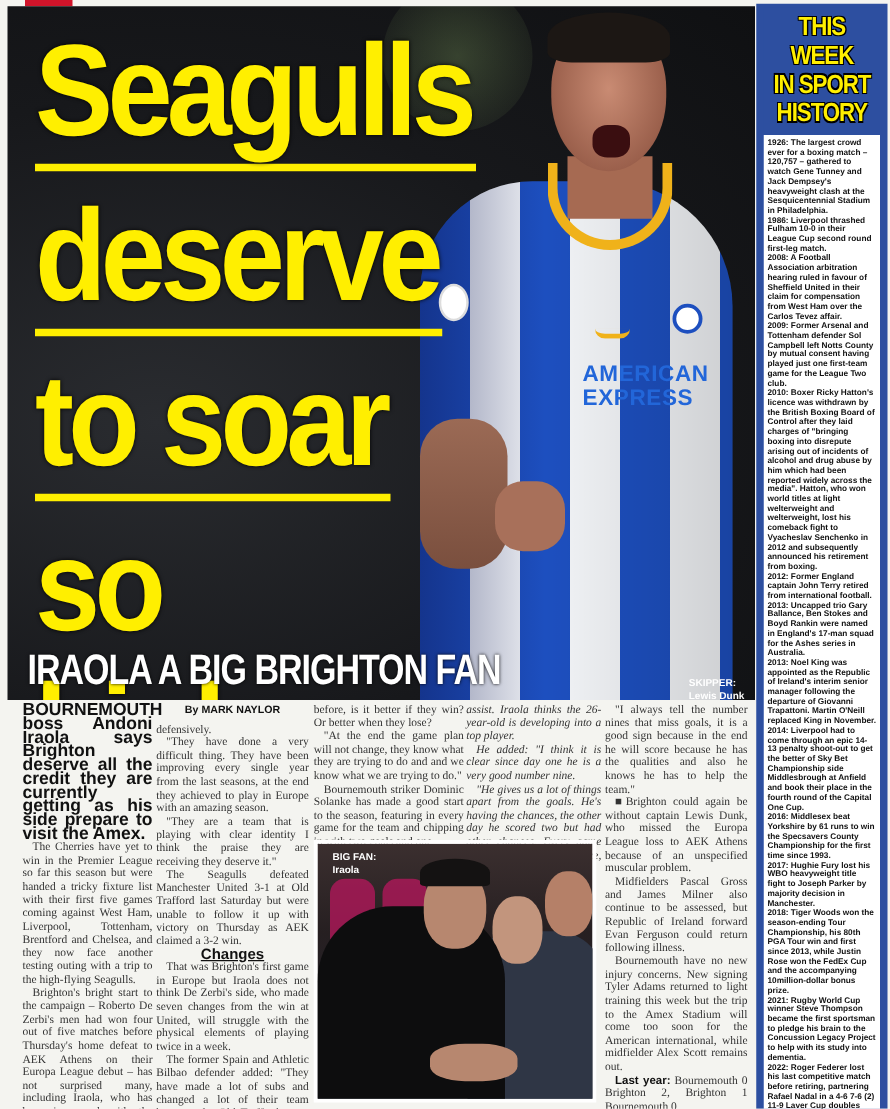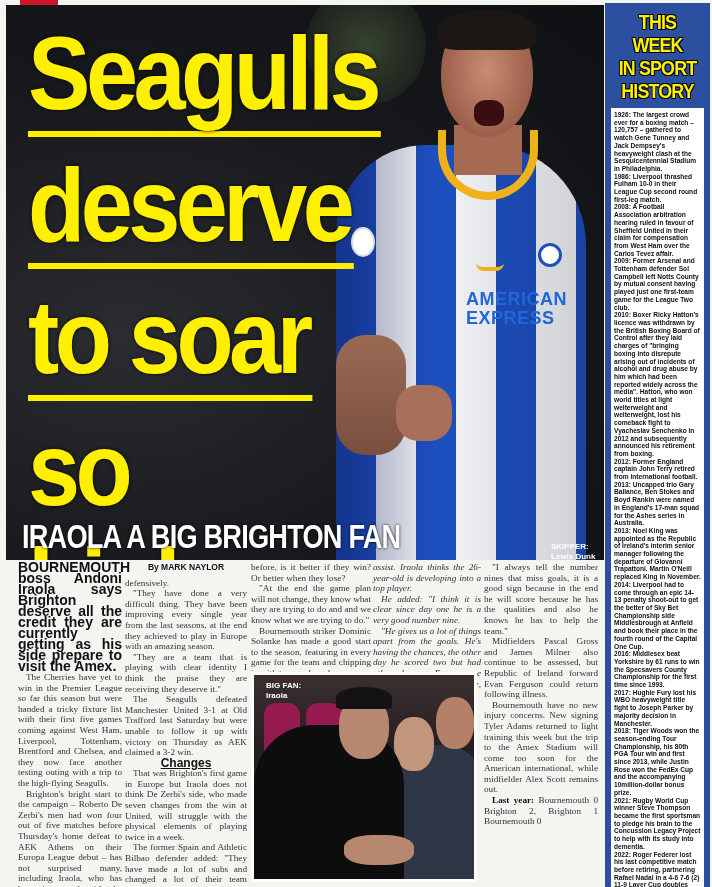--- a/index.html
+++ b/index.html
@@ -39,21 +39,21 @@
     font-size: 34px; letter-spacing: -1px; transform: scaleX(0.8); transform-origin: left top; text-shadow: 0 0 3px #000; }
   .skipper { position: absolute; left: 545px; top: 537px; width: 60px; text-align: left; color: #fff; font-family: "Liberation Sans", sans-serif; font-weight: bold; font-size: 8px; line-height: 10px; }
 
   
   .col { position: absolute; top: 562px; font-size: 9.2px; line-height: 10.6px; text-align: justify; color: #333; }
   .col p { text-indent: 8px; }
   .col p.noindent { text-indent: 0; }
   .lead { font-family: "Liberation Sans", sans-serif; font-weight: bold; color: #111; font-size: 14px; line-height: 11px; text-indent: 0 !important; }
   .byline { font-family: "Liberation Sans", sans-serif; font-weight: bold; font-size: 8.5px; text-align: center; margin-bottom: 5px; color: #111; }
   .crosshead { font-family: "Liberation Sans", sans-serif; font-weight: bold; font-size: 12px; text-align: center; text-decoration: underline; margin: 0 0; color: #111; }
-  .fact b { font-family: Liberation Serif, serif; color: #111; }
+  .fact b { font-family: Liberation Sans, sans-serif; color: #111; }
   .col1 { left: 18px; width: 104px; }
   .col2 { left: 125px; width: 122px; }
   .col3 { left: 251px; width: 120px; }
   .col4 { left: 373px; width: 108px; font-style: italic; }
   .col5 { left: 484px; width: 114px; }
 
   .photo2 { position: absolute; left: 251px; top: 672px; width: 226px; height: 210px; background: #ddd; border: 3px solid #fff; overflow: hidden;
     background: linear-gradient(180deg, #3b2f2f 0%, #261f21 35%, #1f2430 100%); }
   .photo2 .seat { position: absolute; top: 28px; width: 36px; height: 60px; border-radius: 12px; background: #b0185a; opacity: 0.8; }
   .photo2 .man1 { position: absolute; left: 0; top: 50px; width: 150px; height: 160px; border-radius: 60px 60px 0 0; background: #0d0d0e; }
@@ -154,20 +154,21 @@
   <div class="hair1"></div>
   <div class="hands"></div>
   <div class="bigfan">
     <div>BIG FAN:</div>
     <div>Iraola</div>
   </div>
 </div>
 
 <div class="col col5">
   <p>"I always tell the number nines that miss goals, it is a good sign because in the end he will score because he has the qualities and also he knows he has to help the team."</p>
+  <p>■Brighton could again be without captain Lewis Dunk, who missed the Europa League loss to AEK Athens because of an unspecified muscular problem.</p>
   <p>Midfielders Pascal Gross and James Milner also continue to be assessed, but Republic of Ireland forward Evan Ferguson could return following illness.</p>
   <p>Bournemouth have no new injury concerns. New signing Tyler Adams returned to light training this week but the trip to the Amex Stadium will come too soon for the American international, while midfielder Alex Scott remains out.</p>
   <p class="fact"><b>Last year:</b> <span>Bournemouth 0 Brighton 2, Brighton 1 Bournemouth 0</span></p>
 
 </div>
 
 <div class="sidebar">
   <div class="title">
     <span>THIS WEEK</span>
     <span>IN SPORT</span>

